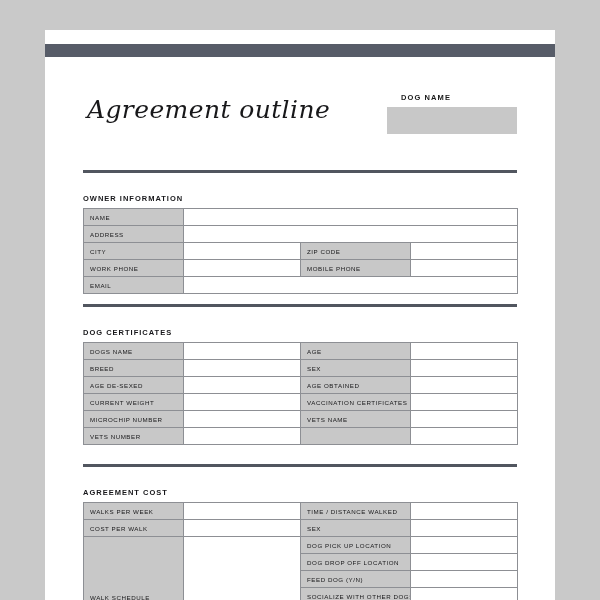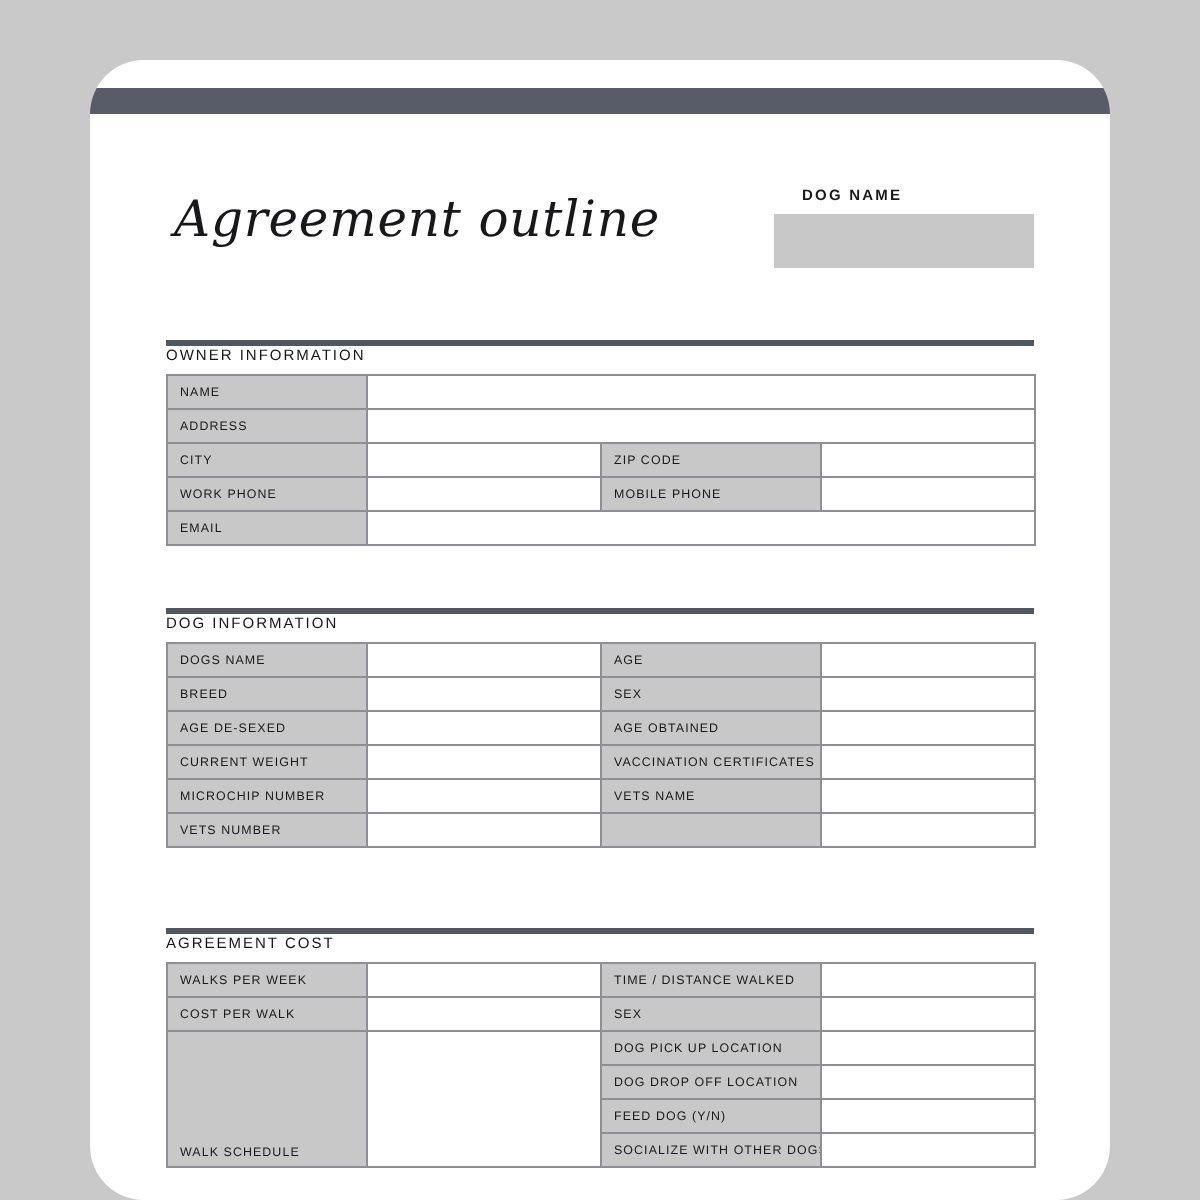--- a/index.html
+++ b/index.html
@@ -15,21 +15,20 @@
   }
   .page {
     position: absolute;
     left: 45px;
     top: 30px;
     width: 510px;
     height: 570px;
     background: #ffffff;
     box-sizing: border-box;
     overflow: hidden;
-    border-radius: 27px;
   }
   .top-bar {
     position: absolute;
     left: 0;
     top: 14px;
     width: 510px;
     height: 13px;
     background: #575c68;
   }
   .header {
@@ -73,24 +72,24 @@
     left: 38px;
     width: 434px;
   }
   .rule {
     height: 3px;
     background: #51565f;
     width: 434px;
   }
   .section-title {
     font-size: 7.5px;
-    font-weight: normal;
+    font-weight: bold;
     letter-spacing: 1px;
     color: #17171a;
-    padding: 0 0 5px 0;
+    padding: 21px 0 5px 0;
   }
 
   table.grid {
     border-collapse: collapse;
     width: 434px;
     table-layout: fixed;
   }
   table.grid td {
     border: 1px solid #8d8f94;
     height: 16px;
@@ -157,21 +156,21 @@
           <tr>
             <td colspan="1" class="lbl">EMAIL</td>
             <td colspan="3" class="val"></td>
           </tr>
         </tbody>
       </table>
   </div>
 
   <div class="section" id="sec-1" style="top: 274px;">
     <div class="rule"></div>
-    <div class="section-title">DOG INFORMATION</div>
+    <div class="section-title">DOG CERTIFICATES</div>
     <table class="grid">
         <colgroup>
           <col style="width:100px">
           <col style="width:117px">
           <col style="width:110px">
           <col style="width:107px">
         </colgroup>
         <tbody>
           <tr>
             <td colspan="1" class="lbl">DOGS NAME</td>

